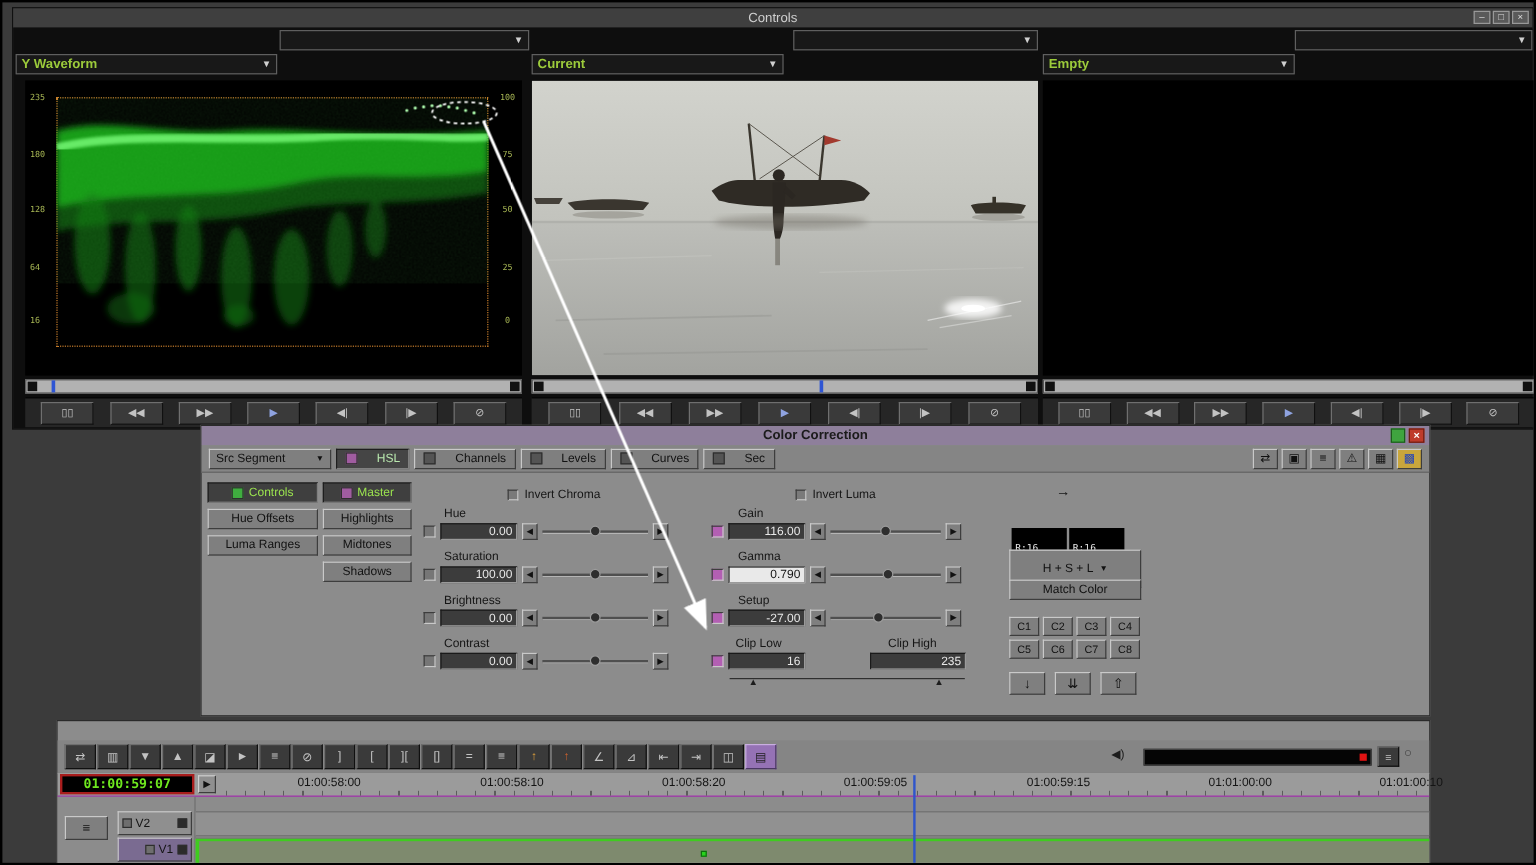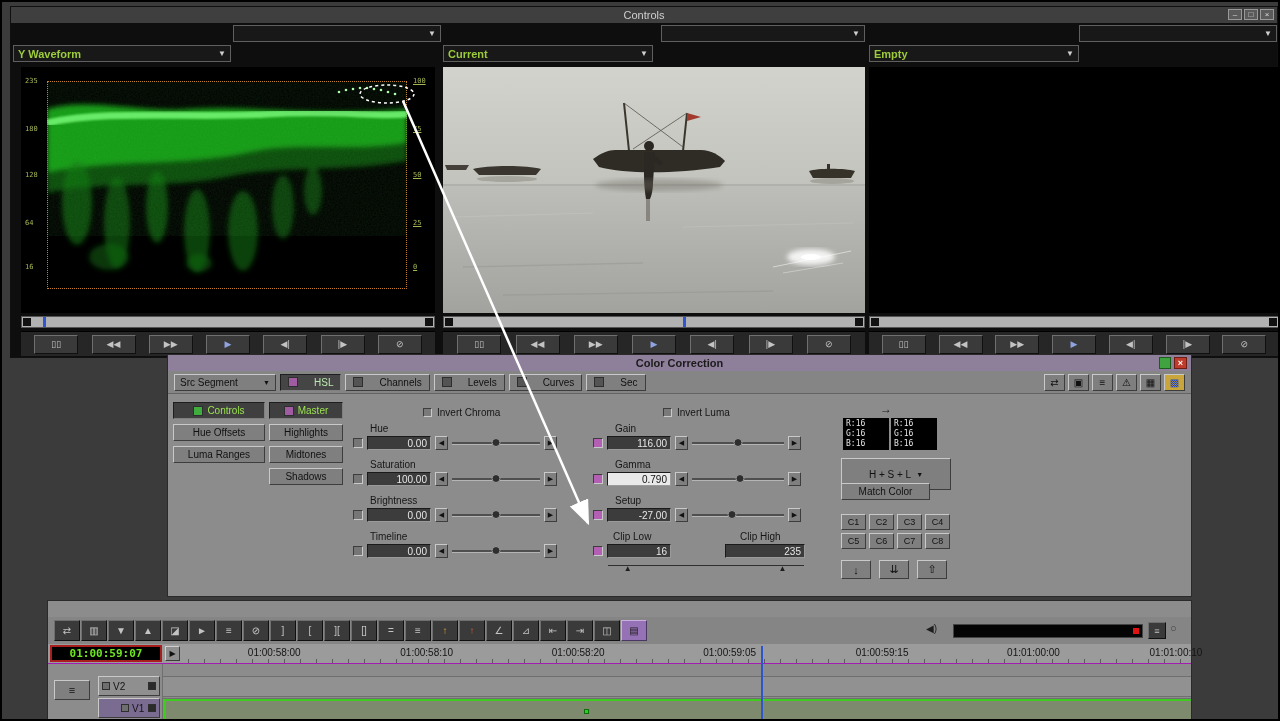--- a/index.html
+++ b/index.html
@@ -28,21 +28,21 @@
   .pos-bar{position:absolute;top:293px;height:12px;background:#b2b2b2;border:1px solid #555;box-sizing:border-box;}
   .pos-handle{position:absolute;top:1px;width:8px;height:8px;background:#111;}
   .pos-tick{position:absolute;top:0;width:3px;height:10px;background:#2e55d4;}
   .transport{position:absolute;top:308px;height:25px;background:#262626;border-top:1px solid #000;
              display:flex;align-items:center;justify-content:space-evenly;box-sizing:border-box;}
   .transport .tbtn{width:44px;height:19px;}
   .play-glyph{color:#8fa3e0 !important;}
   
   .wf-grat{position:absolute;left:26px;top:14px;width:360px;height:208px;border:1px dotted #c97e2c;box-sizing:border-box;}
   .wf-lab{position:absolute;font-size:7px;color:#a7b654;width:20px;font-family:"DejaVu Sans Mono",monospace;}
-  .wf-lab.r{text-align:left;text-decoration:underline;}
+  .wf-lab.r{text-align:center;}
   .wf-svg{position:absolute;left:26px;top:14px;}
   
   .vid-svg{position:absolute;inset:0;}
   
   .cc{position:absolute;left:165px;top:352px;width:1025px;height:243px;background:#8c8c8c;border:1px solid #2a2a2a;box-sizing:border-box;}
   .cc-title{position:absolute;left:0;top:0;right:0;height:16px;background:#8e7f9b;color:#1b1b1b;font-size:11px;
             font-weight:bold;line-height:16px;text-align:center;}
   .cc-green{position:absolute;right:20px;top:2px;width:12px;height:12px;background:#3fa43f;border:1px solid #1c5c1c;box-sizing:border-box;}
   .cc-close{position:absolute;right:4px;top:2px;width:13px;height:12px;background:#bf3b2b;border:1px solid #6e1d12;
             color:#fff;font-size:9px;line-height:10px;text-align:center;box-sizing:border-box;}
@@ -68,21 +68,21 @@
   .sl-track{position:relative;width:88px;height:14px;}
   .sl-track::before{content:"";position:absolute;left:0;right:0;top:6px;height:2px;background:#4f4f4f;
                     border-bottom:1px solid #b5b5b5;}
   .sl-thumb{position:absolute;top:2px;width:9px;height:9px;border-radius:50%;background:#2e2e2e;
             border:1px solid #9c9c9c;box-sizing:border-box;transform:translateX(-50%);}
   .chk{position:absolute;display:flex;align-items:center;gap:5px;font-size:10px;color:#161616;}
   .chk-box{width:9px;height:9px;background:#7a7a7a;border:1px solid;border-color:#3d3d3d #c9c9c9 #c9c9c9 #3d3d3d;box-sizing:border-box;}
   .clip-ramp{position:absolute;left:440px;top:171px;width:196px;height:8px;border-top:1px solid #2f2f2f;}
   .ramp-tri{position:absolute;top:-1px;font-size:8px;color:#1d1d1d;line-height:8px;}
   .swatch{position:absolute;width:46px;height:32px;background:#000;color:#e6e6e6;
-          font-family:"DejaVu Sans Mono",monospace;font-size:8px;line-height:10px;padding:1px 3px;box-sizing:border-box;}
+          font-family:"DejaVu Sans Mono",monospace;font-size:8px;line-height:10px;padding:12px 3px;box-sizing:border-box;margin-top:22px;}
   .cbank{position:absolute;width:25px;height:16px;font-size:9px;}
   .bucket{position:absolute;width:30px;height:19px;font-size:11px;}
   
   .tl{position:absolute;left:45px;top:598px;width:1145px;height:123px;background:#8c8c8c;border:1px solid #2a2a2a;box-sizing:border-box;}
   .tl-title{position:absolute;left:0;right:0;top:0;height:16px;background:#8e7f9b;color:#1b1b1b;font-size:11px;
             font-weight:bold;line-height:16px;text-align:center;}
   .tl-toolbar{position:absolute;left:0;right:0;top:16px;height:27px;background:#858585;border-bottom:1px solid #636363;}
   .tl-icons{position:absolute;left:6px;top:3px;display:flex;gap:1px;}
   .tl-icons .tbtn{width:26px;height:21px;font-size:10px;}
   .tl-icons .tbtn.active{background:#9572b5;border-color:#c9aee0 #4a3762 #4a3762 #c9aee0;color:#1d1d1d;}
@@ -453,21 +453,21 @@
       <div class="slider-label" style="left:202px;top:101px;">Brightness</div>
       <div class="slider-row" style="left:185px;top:114px;">
         <span class="en-sq"></span>
         <span class="val-box">0.00</span>
         <span class="btn3d sl-arrow">◀</span>
         <span class="sl-track">
             <span class="sl-thumb" style="left:50%;"></span>
           </span>
         <span class="btn3d sl-arrow">▶</span>
       </div>
-      <div class="slider-label" style="left:202px;top:137px;">Timeline</div>
+      <div class="slider-label" style="left:202px;top:137px;">Contrast</div>
       <div class="slider-row" style="left:185px;top:150px;">
         <span class="en-sq"></span>
         <span class="val-box">0.00</span>
         <span class="btn3d sl-arrow">◀</span>
         <span class="sl-track">
             <span class="sl-thumb" style="left:50%;"></span>
           </span>
         <span class="btn3d sl-arrow">▶</span>
       </div>
 
@@ -524,21 +524,21 @@
       </div>
       <div class="swatch" style="left:723px;top:24px;">
         <div>R:16</div>
         <div>G:16</div>
         <div>B:16</div>
       </div>
       <div class="btn3d" style="position:absolute;left:673px;top:64px;width:110px;height:32px;gap:5px;">
         <span>H + S + L</span>
         <span style="font-size:7px;">▼</span>
       </div>
-      <div class="btn3d" style="position:absolute;left:673px;top:89px;width:89px;height:17px;text-align:right;">
+      <div class="btn3d" style="position:absolute;left:673px;top:89px;width:110px;height:17px;text-align:right;">
         <span>Match Color</span>
       </div>
       <span class="btn3d cbank" style="left:673px;top:120px;">C1</span>
       <span class="btn3d cbank" style="left:701px;top:120px;">C2</span>
       <span class="btn3d cbank" style="left:729px;top:120px;">C3</span>
       <span class="btn3d cbank" style="left:757px;top:120px;">C4</span>
       <span class="btn3d cbank" style="left:673px;top:139px;">C5</span>
       <span class="btn3d cbank" style="left:701px;top:139px;">C6</span>
       <span class="btn3d cbank" style="left:729px;top:139px;">C7</span>
       <span class="btn3d cbank" style="left:757px;top:139px;">C8</span>

